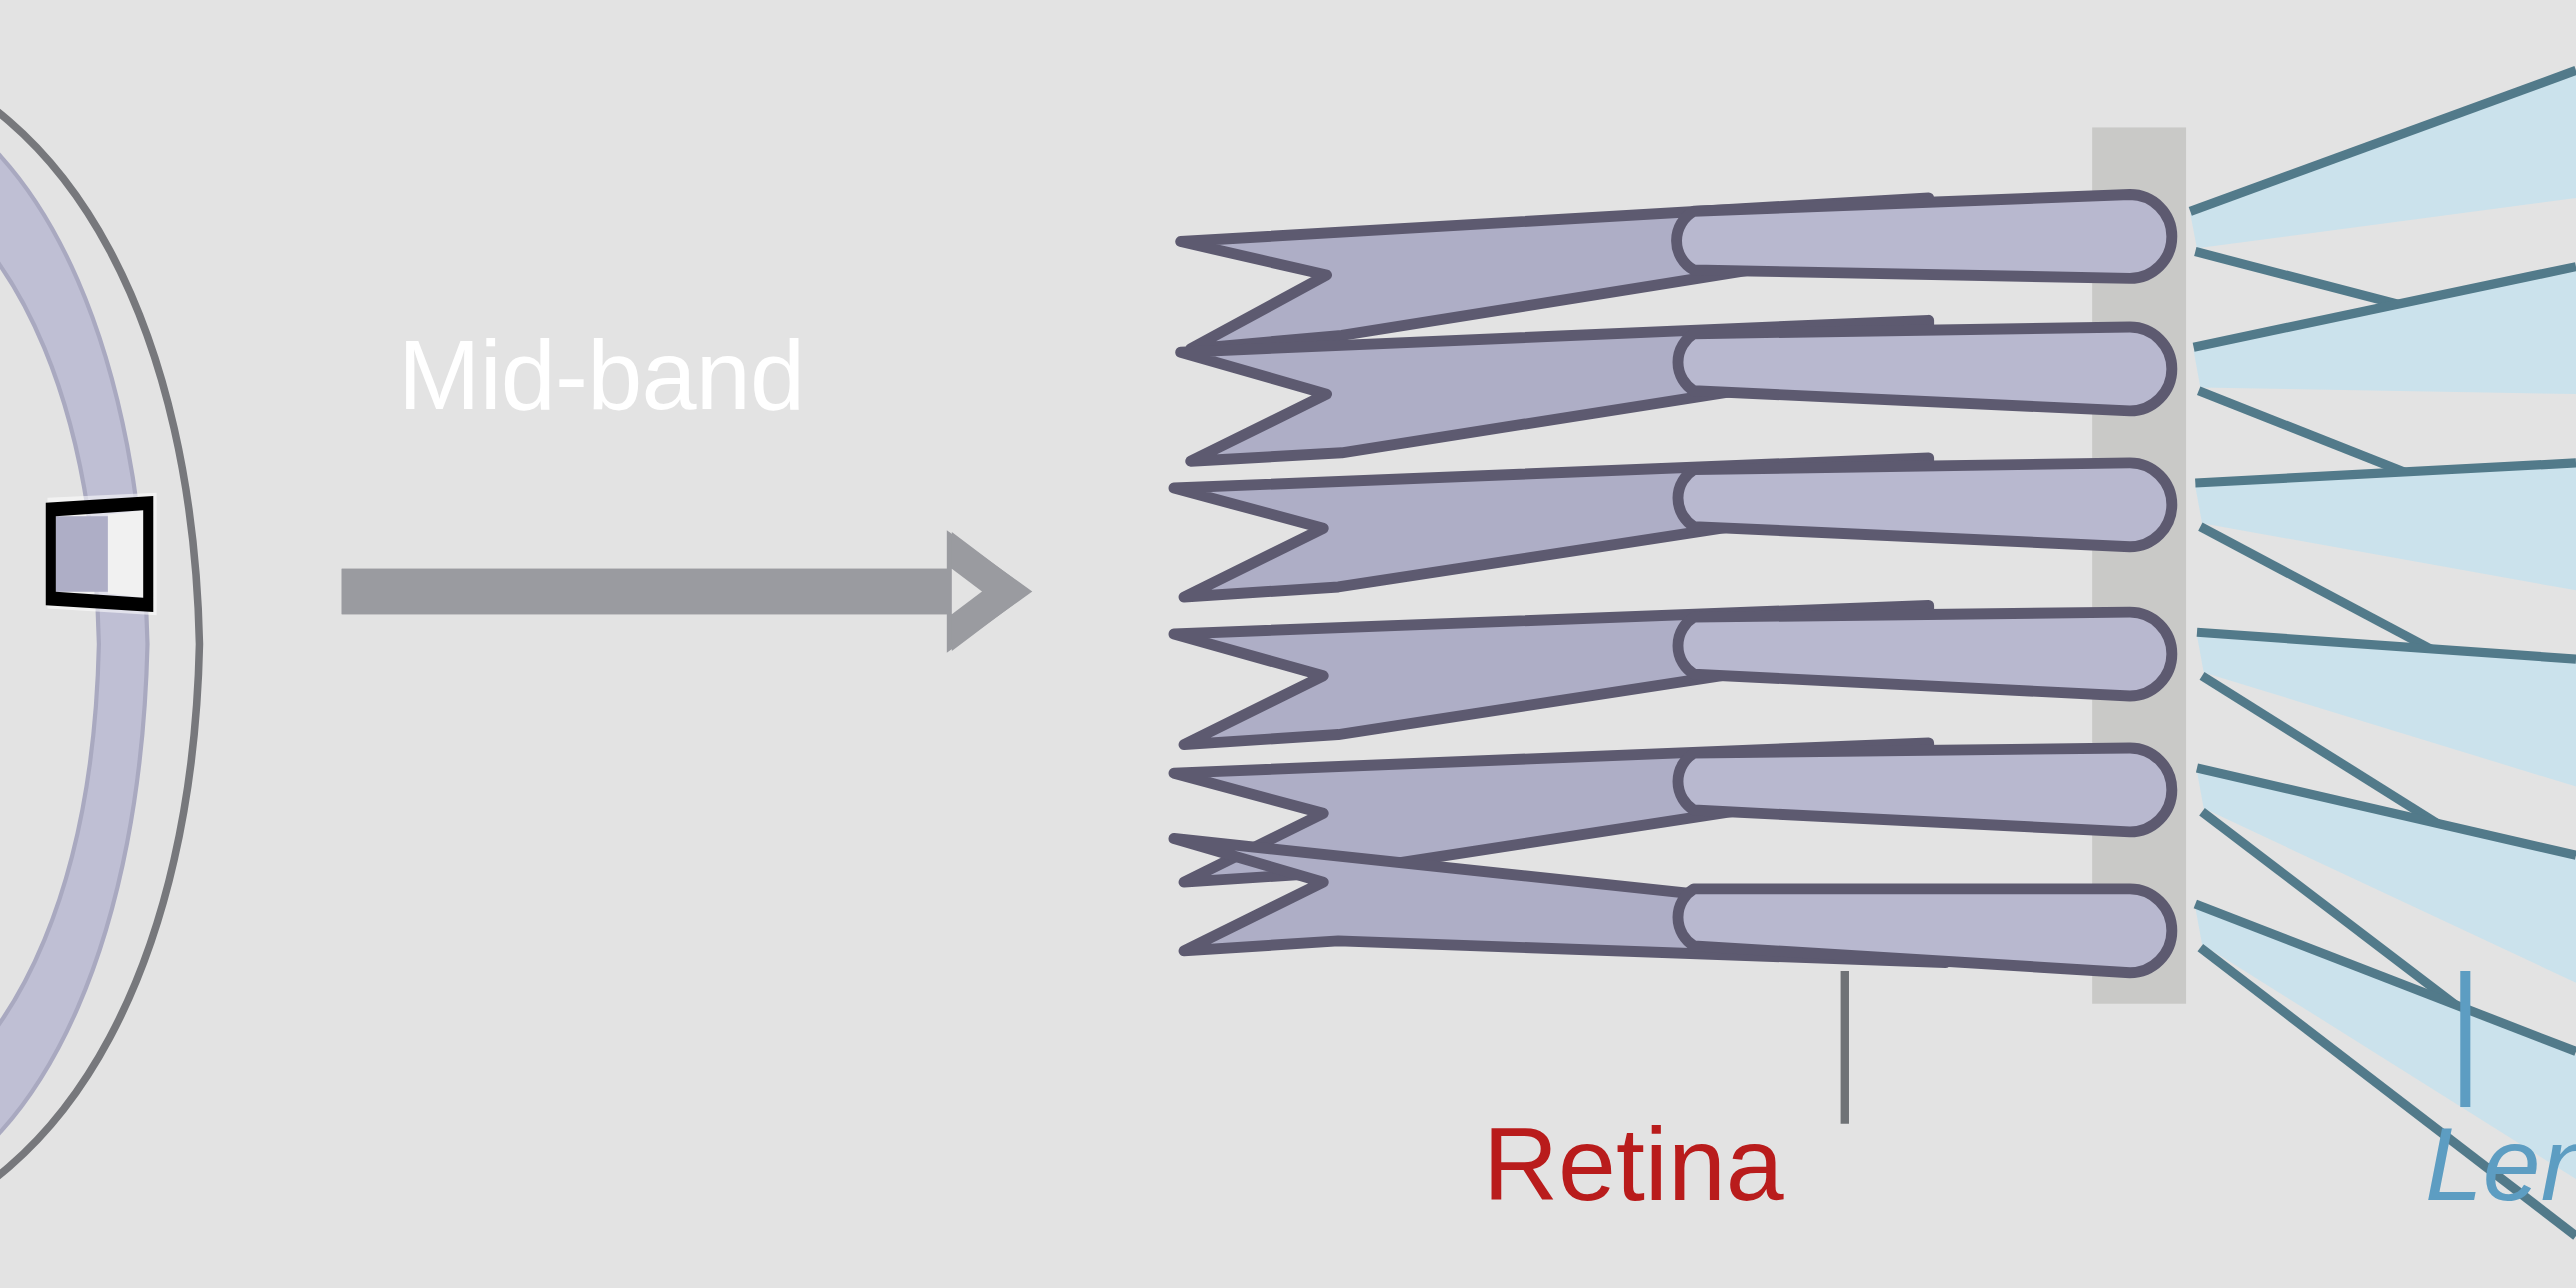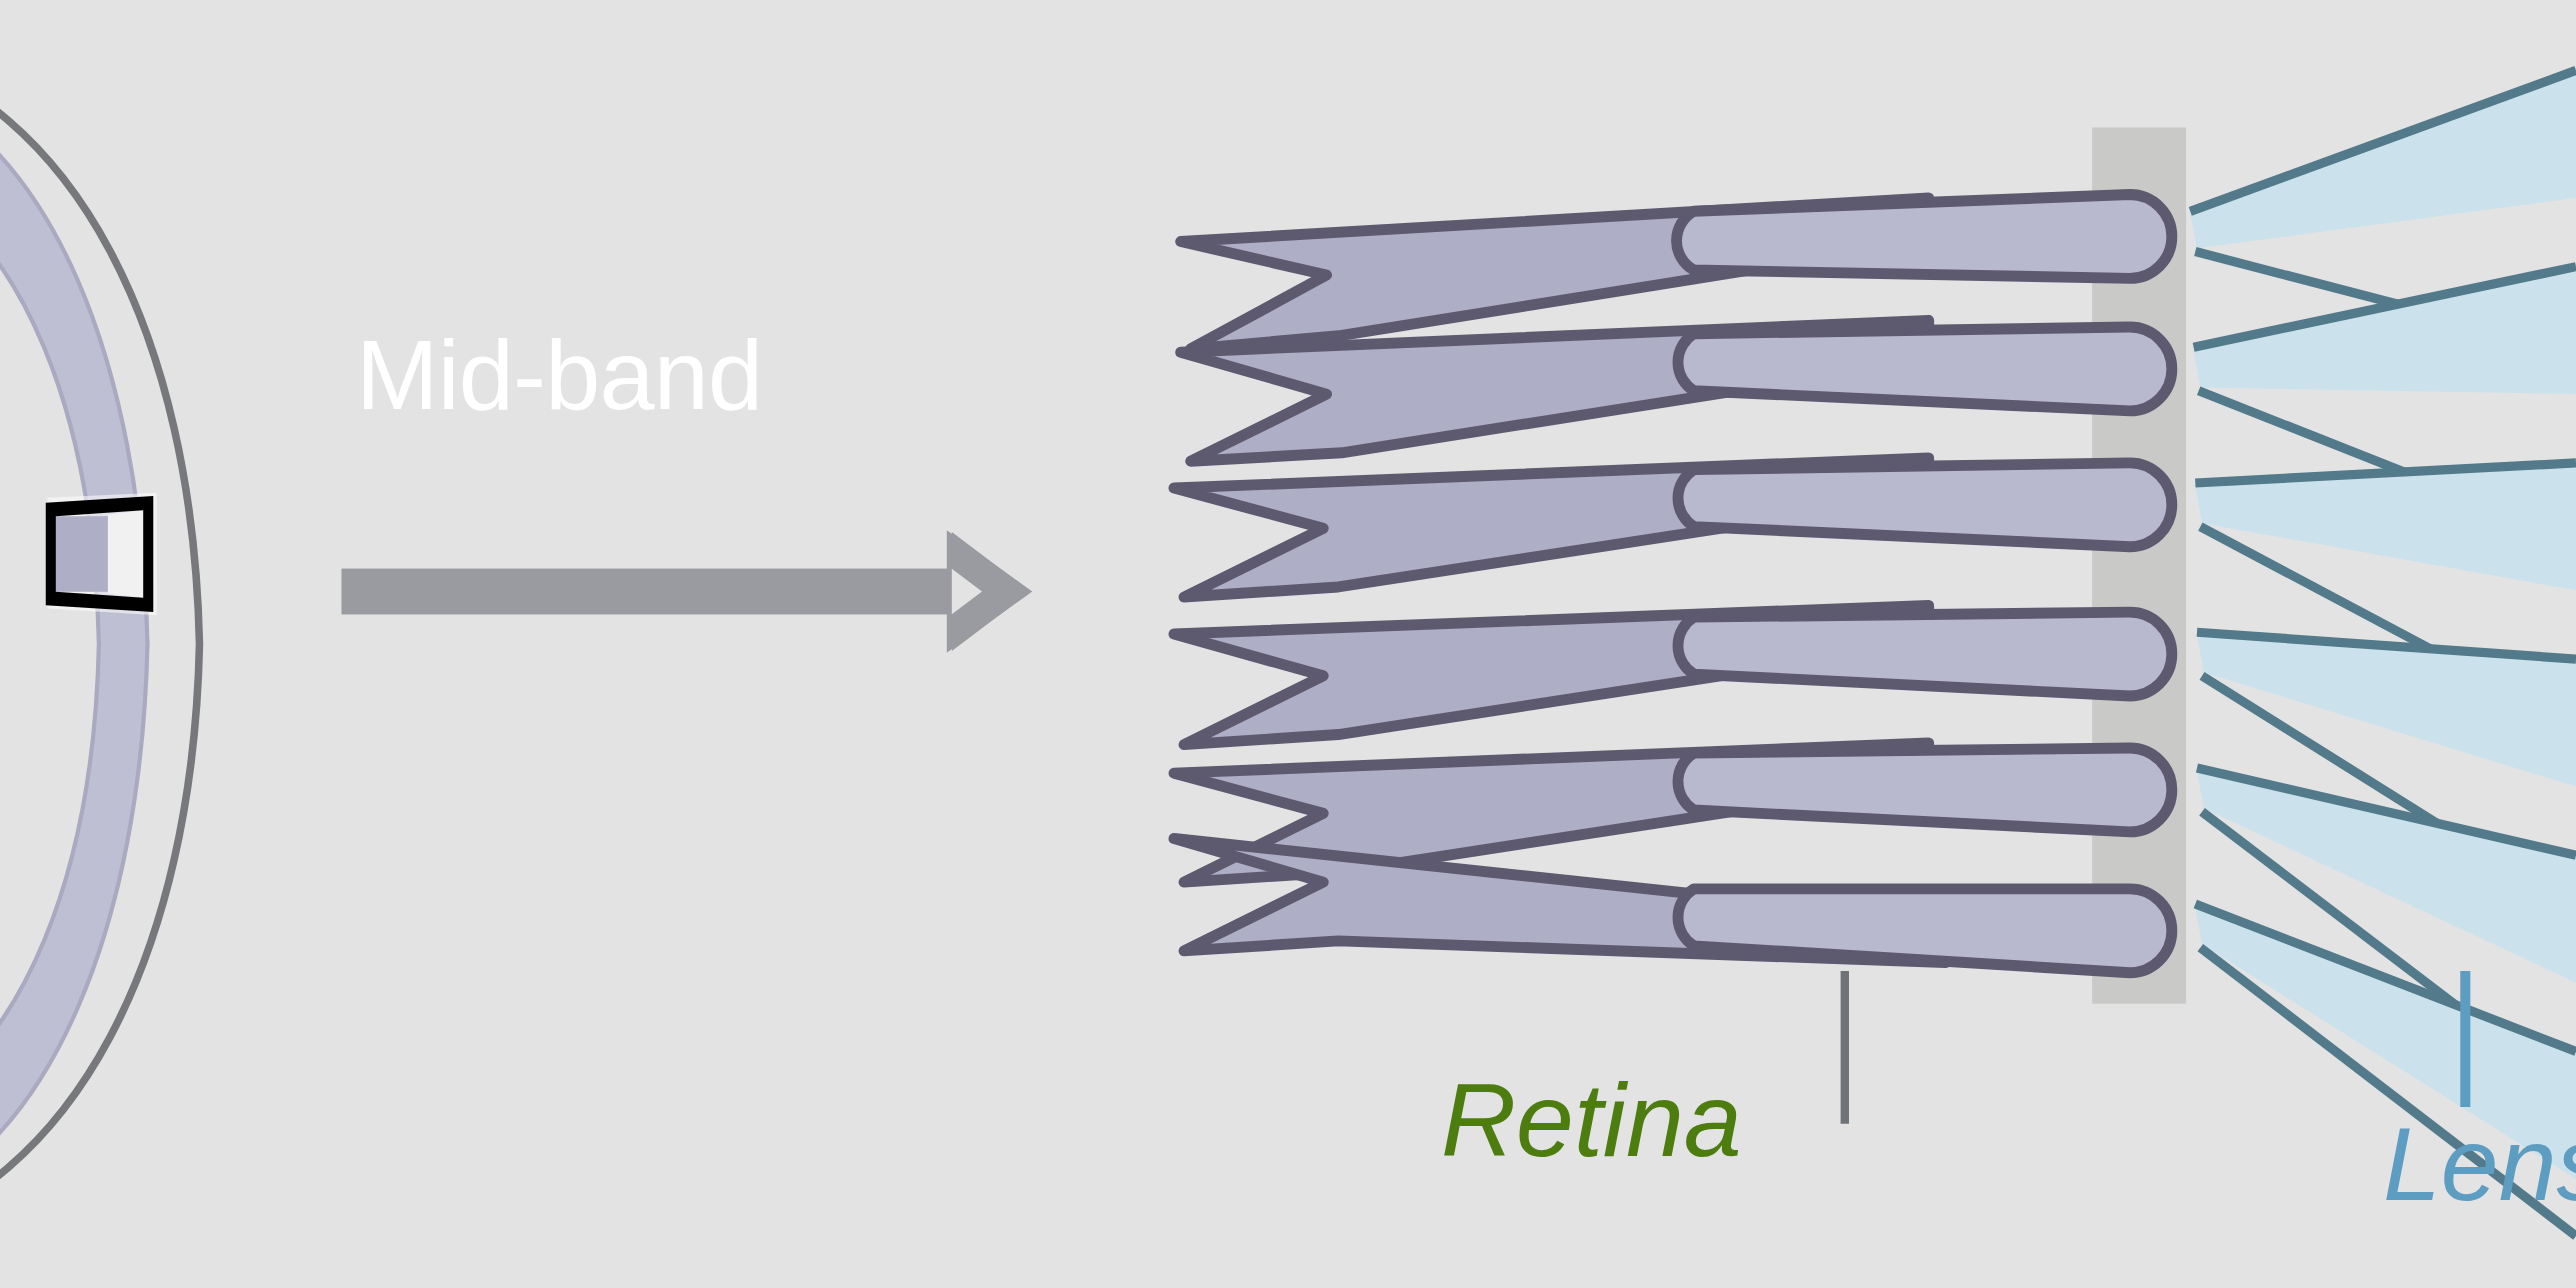--- a/index.html
+++ b/index.html
@@ -3,34 +3,33 @@
 <meta charset="utf-8">
 <style>
   html,body{margin:0;padding:0;}
   body{
     width:2576px;height:1288px;overflow:hidden;
     background:#e3e3e3;
     font-family:"Liberation Sans",sans-serif;
   }
   #stage{position:relative;width:2576px;height:1288px;background:#e3e3e3;}
   #stage svg{position:absolute;top:0;left:0;}
-  .lbl{position:absolute;white-space:pre;}
+  .lbl{position:absolute;white-space:pre;margin-left:42px;}
   #midband{
     left:356px;top:107px;
     color:#ffffff;
     font-size:99px;
     line-height:107px;
     font-weight:400;
     letter-spacing:-0.8px;
   }
   #retina-label{
-    left:1441px;top:1061px;
-    color:#4d7c0f;
+    left:1441px;top:1105px;
+    color:#b91c1c;
     font-size:104px;
-    font-style:italic;
     letter-spacing:0px;
   }
   #lens-label{
     left:2383px;top:1105px;
     color:#5d9dc2;
     font-size:104px;
     font-style:italic;
   }
 </style>
 </head>

